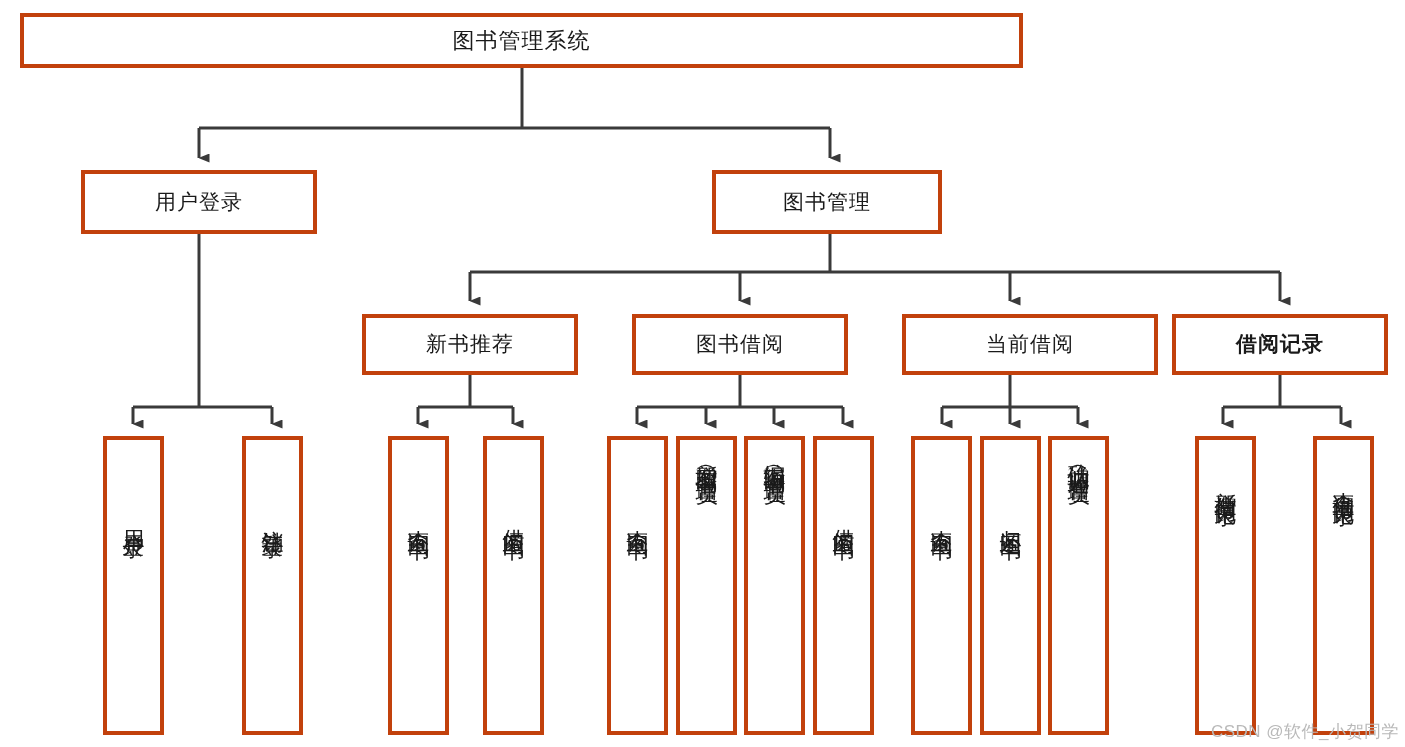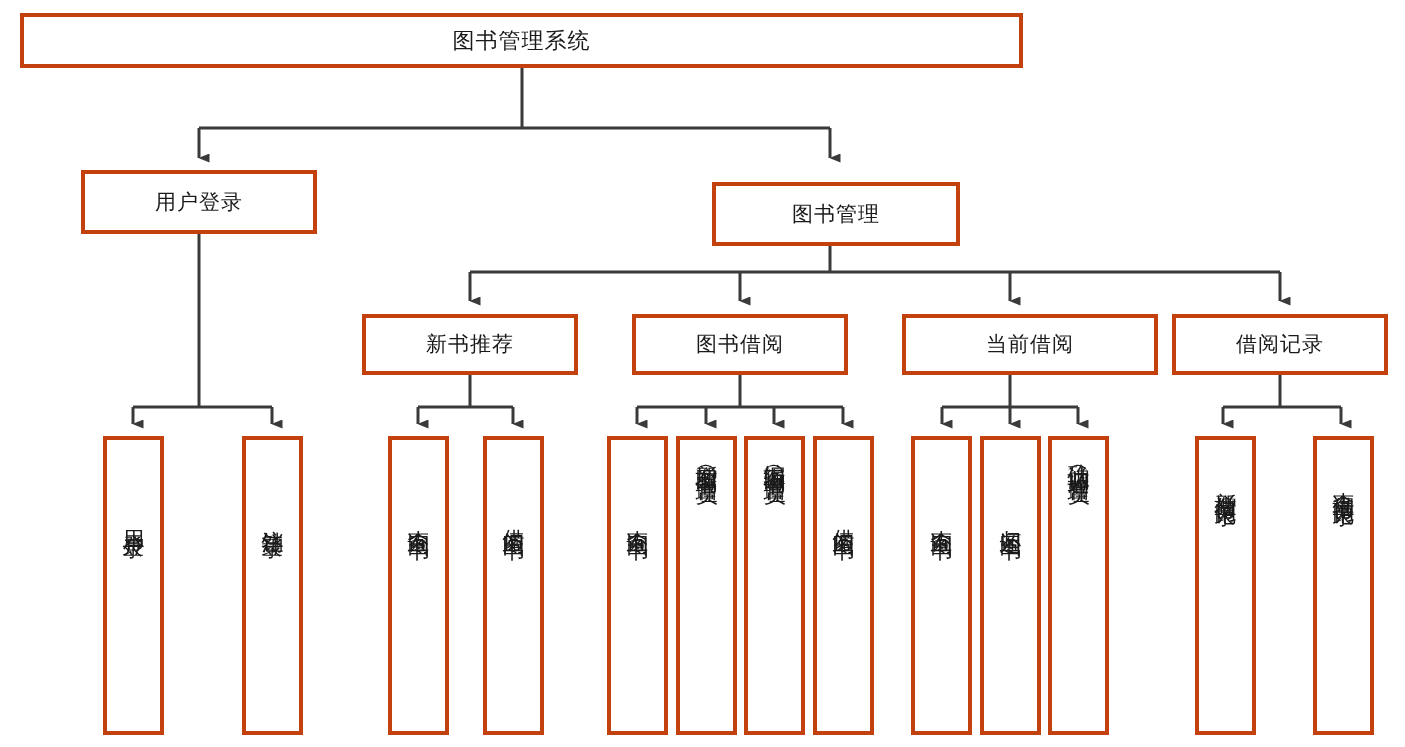--- a/index.html
+++ b/index.html
@@ -125,34 +125,34 @@
     </g>
   </svg>
 
   <div class="node horizontal title" style="left:20px; top:13px; width:1003px; height:55px;">
     <span class="label">图书管理系统</span>
   </div>
 
   <div class="node horizontal" style="left:81px; top:170px; width:236px; height:64px;">
     <span class="label">用户登录</span>
   </div>
-  <div class="node horizontal" style="left:712px; top:182px; width:248px; height:64px;">
+  <div class="node horizontal" style="left:712px; top:170px; width:230px; height:64px;">
     <span class="label">图书管理</span>
   </div>
 
   <div class="node horizontal" style="left:362px; top:314px; width:216px; height:61px;">
     <span class="label">新书推荐</span>
   </div>
   <div class="node horizontal" style="left:632px; top:314px; width:216px; height:61px;">
     <span class="label">图书借阅</span>
   </div>
   <div class="node horizontal" style="left:902px; top:314px; width:256px; height:61px;">
     <span class="label">当前借阅</span>
   </div>
-  <div class="node horizontal" style="left:1172px; top:314px; width:216px; height:61px;">
+  <div class="node horizontal" style="left:1172px; top:314px; width:216px; height:61px;font-weight:bold;">
     <span class="label">借阅记录</span>
   </div>
 
   <div class="node vertical" style="left:103px; top:436px; width:61px; height:299px; padding-top:72px;">
     <span class="label">用户登录</span>
   </div>
   <div class="node vertical" style="left:242px; top:436px; width:61px; height:299px; padding-top:72px;">
     <span class="label">注销登录</span>
   </div>
 
@@ -186,14 +186,15 @@
     <span class="label">确认归还（管理员）</span>
   </div>
 
   <div class="node vertical" style="left:1195px; top:436px; width:61px; height:299px; padding-top:34px;">
     <span class="label">新增借阅记录</span>
   </div>
   <div class="node vertical" style="left:1313px; top:436px; width:61px; height:299px; padding-top:34px;">
     <span class="label">查询借阅记录</span>
   </div>
 
+  <div class="watermark">CSDN @软件_小贺同学</div>
 
 </div>
 
 </body></html>

